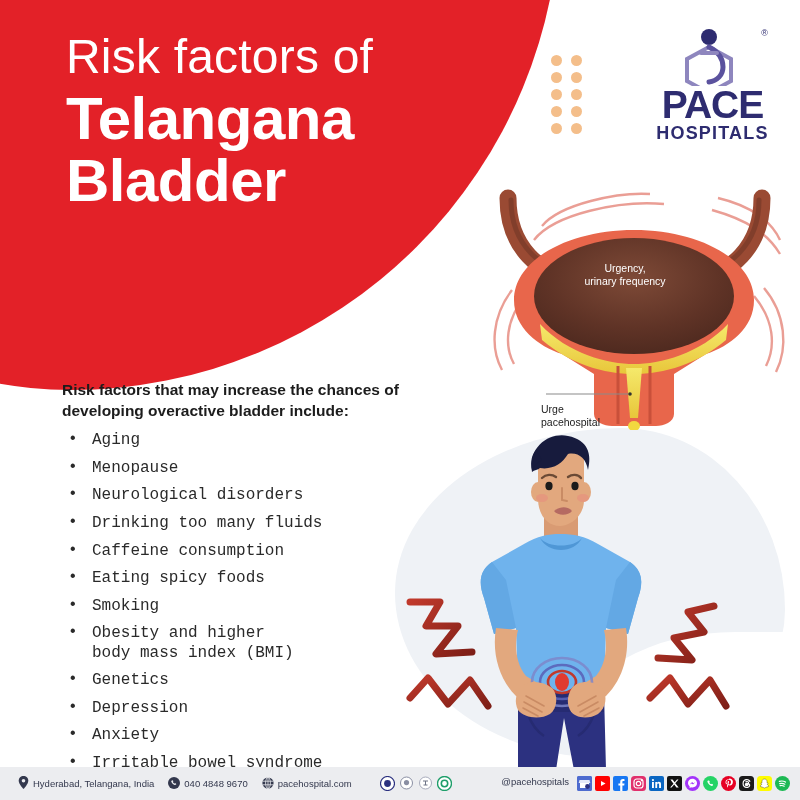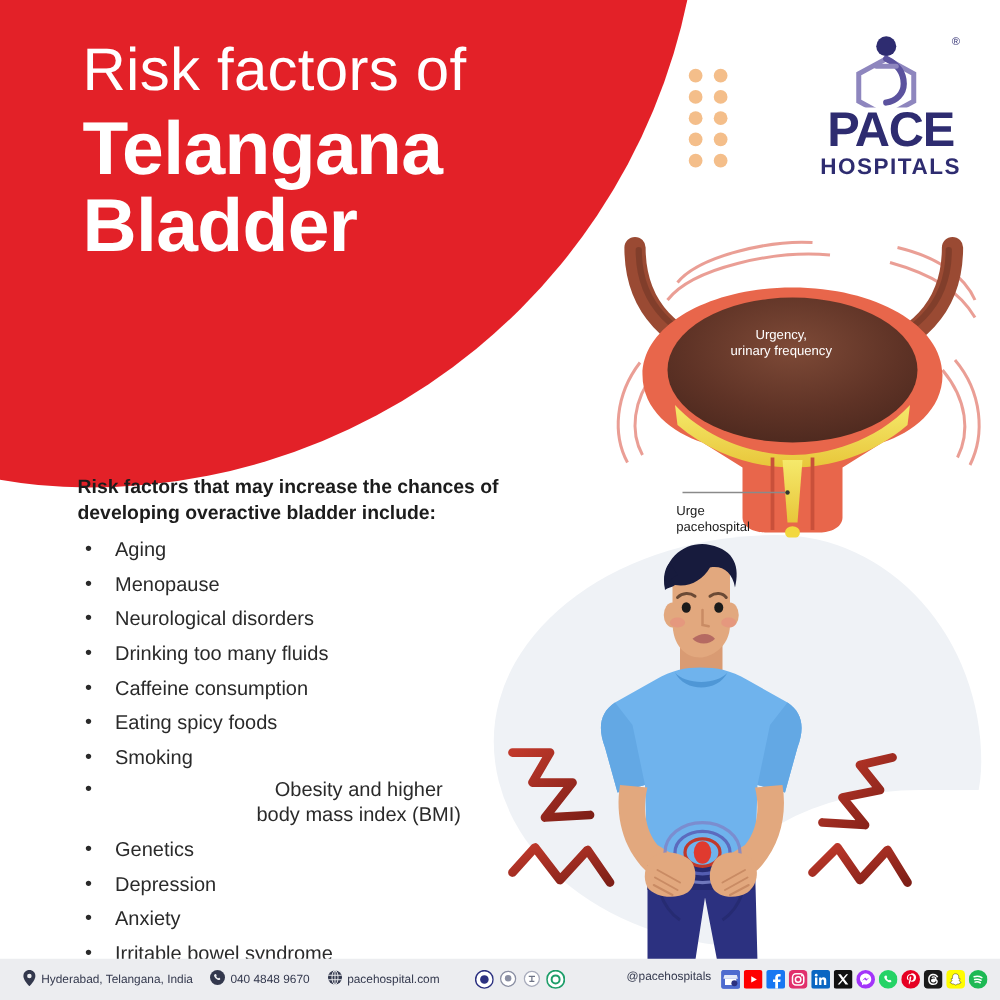--- a/index.html
+++ b/index.html
@@ -47,29 +47,29 @@
   
   .light-blob{position:absolute;left:395px;top:428px;width:390px;height:330px;
     background:#EFF2F6;border-radius:58% 42% 46% 54% / 50% 55% 45% 50%;z-index:2;}
 
   
   .man{position:absolute;left:392px;top:430px;width:408px;height:340px;z-index:4;}
 
   
   .content{position:absolute;left:62px;top:380px;z-index:6;width:420px;}
   .lead{font-size:15.5px;font-weight:bold;color:#1C1C1C;line-height:1.33;margin:0 0 9px 0;}
-  ul.factors{list-style:none;margin:0;padding:0;}
+  ul.factors{list-style:none;margin:0;padding:0;font-family:Liberation Mono, monospace;}
   ul.factors li{
     position:relative;padding-left:30px;font-size:16px;color:#2A2A2A;
     line-height:1.32;margin-bottom:6.5px;
   }
   ul.factors li::before{
     content:"\2022";position:absolute;left:6px;top:-1px;font-size:16px;color:#2A2A2A;
   }
-  ul.factors li.two-line{line-height:1.25;text-align:center;}
+  ul.factors li.two-line{line-height:1.25;}
 
   
   .footer{position:absolute;left:0;bottom:0;width:800px;height:33px;background:#ECEDF0;z-index:8;
     display:flex;align-items:center;}
   .f-left{display:flex;align-items:center;gap:14px;padding-left:18px;text-align:center;}
   .f-item{display:flex;align-items:center;gap:4px;font-size:9.5px;color:#33384D;white-space:nowrap;}
   .f-badges{display:flex;align-items:center;gap:4px;margin-left:14px;}
   .badge{width:15px;height:15px;border-radius:50%;display:block;}
   .f-right{display:flex;gap:3px;margin-left:auto;padding-right:10px;}
   .handle{font-size:9.5px;color:#33384D;margin-right:5px;white-space:nowrap;}

